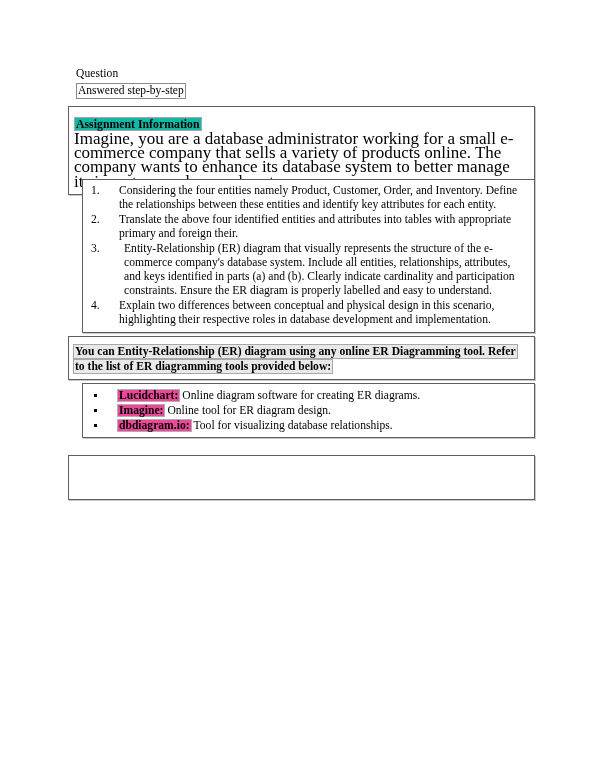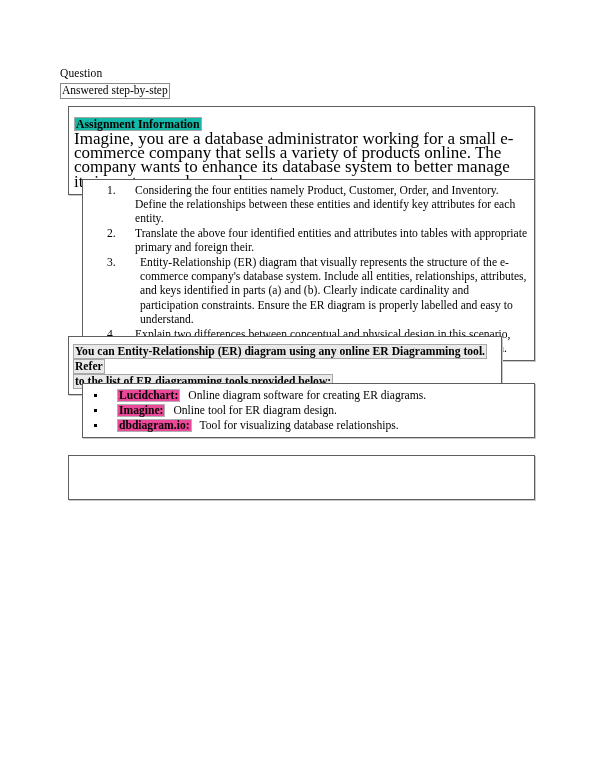--- a/index.html
+++ b/index.html
@@ -21,21 +21,21 @@
     left: 0;
     top: 0;
     width: 602px;
     height: 780px;
     background: #ffffff;
   }
 
   
   .header-block {
     position: absolute;
-    left: 60px;
+    left: 76px;
     top: 66px;
     width: 470px;
   }
   .question-label {
     font-size: 11.5px;
     line-height: 14px;
     letter-spacing: 0.1px;
   }
   .answered-badge {
     display: inline-block;
@@ -60,26 +60,26 @@
     left: 68px;
     top: 106px;
     width: 467px;
     min-height: 66px;
     padding: 7px 5px 5px 5px;
   }
   .list-box {
     left: 82px;
     top: 179px;
     width: 453px;
-    padding: 4px 5px 4px 20px;
+    padding: 4px 5px 4px 4px;
   }
   .instruction-box {
     left: 68px;
     top: 336px;
-    width: 434px;
+    width: 467px;
     padding: 7px 5px 5px 4px;
   }
   .tools-box {
     left: 82px;
     top: 383px;
     width: 453px;
     padding: 4px 5px 4px 4px;
   }
   .empty-box {
     left: 68px;
@@ -161,21 +161,21 @@
   }
   .tool-name {
     font-weight: bold;
     background: #ec4899;
     border: 1px solid #b0b0b0;
     padding: 0 1px;
     line-height: 11px;
     display: inline-block;
   }
   .tool-desc {
-    margin-left: 8px;
+    margin-left: 2px;
   }
 
   .instr-line {
     font-weight: bold;
     font-size: 11.6px;
     line-height: 14px;
     background: #e9e9e9;
     border: 1px solid #a8a8a8;
     display: inline;
     padding: 0 1px;

